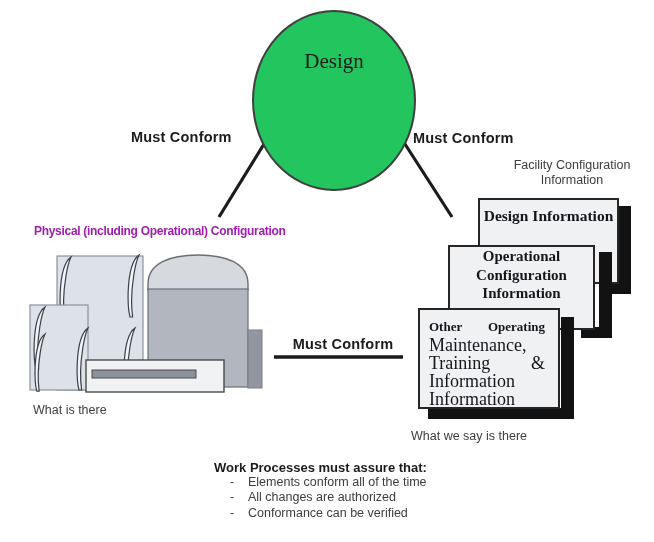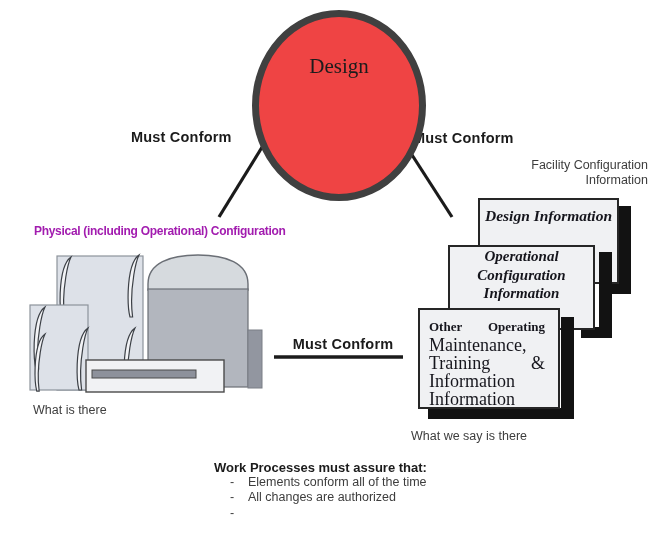--- a/index.html
+++ b/index.html
@@ -3,41 +3,41 @@
 <meta charset="utf-8">
 <style>
   html,body{margin:0;padding:0;background:#ffffff;}
   #canvas{
     position:relative;width:654px;height:542px;background:#ffffff;overflow:hidden;
     font-family:"Liberation Sans",sans-serif;color:#1e1e1e;
   }
   .abs{position:absolute;}
   
   #circle{
-    left:252px;top:10px;width:160px;height:139px;border:7px solid #404040;border-radius:50%;
+    left:252px;top:10px;width:160px;height:139px;border:2px solid #404040;border-radius:50%;
     display:flex;flex-direction:column;align-items:center;padding-top:38px;box-sizing:content-box;
-    background:#ef4444;z-index:2;
+    background:#22c55e;z-index:2;
   }
   #circle .line{font-family:"Liberation Serif",serif;font-size:21px;line-height:22px;color:#1c1c1c;}
   
   .caption{font-size:12.5px;line-height:14.5px;color:#3d3d3d;}
   
   .mustconform{font-size:14.5px;font-weight:bold;color:#1b1b1b;white-space:nowrap;letter-spacing:.2px;}
   #physical-label{font-size:12px;font-weight:bold;letter-spacing:-.3px;white-space:nowrap;color:#a21caf;}
-  #facility-label{left:496px;top:158px;width:152px;text-align:right;}
+  #facility-label{left:496px;top:158px;width:152px;text-align:center;}
   
   #lines{left:0;top:0;width:654px;height:542px;pointer-events:none;z-index:1;}
   
   #plant{left:28px;top:250px;z-index:1;}
   
   .card{
     background:#f0f1f3;border:2px solid #262626;box-sizing:border-box;
     font-family:"Liberation Serif",serif;color:#15151c;
   }
-  .card .title{font-weight:bold;text-align:center;font-style:italic;}
+  .card .title{font-weight:bold;text-align:center;}
   #card1{left:478px;top:198px;width:141px;height:86px;z-index:3;}
   #card1 .title{font-size:15.5px;padding-top:7px;}
   #card2{left:448px;top:245px;width:147px;height:85px;z-index:5;}
   #card2 .title{font-size:15px;line-height:18.5px;}
   #card3{left:418px;top:308px;width:142px;height:101px;z-index:7;padding:7px 13px 0 9px;}
   #card3 .row{display:flex;justify-content:space-between;font-size:18px;line-height:18px;}
   #card3 .row.bold{font-weight:bold;font-size:13px;line-height:19px;}
   .shadow{background:#121212;z-index:2;}
   #sh1b{left:619px;top:206px;width:12px;height:88px;z-index:2;}
   #sh1f{left:601px;top:284px;width:30px;height:10px;z-index:2;}
@@ -145,16 +145,17 @@
     <div class="item">
       <span class="dash">-</span>
       <span>Elements conform all of the time</span>
     </div>
     <div class="item">
       <span class="dash">-</span>
       <span>All changes are authorized</span>
     </div>
     <div class="item">
       <span class="dash">-</span>
+      <span>Conformance can be verified</span>
     </div>
   </div>
 
 </div>
 
 </body></html>

